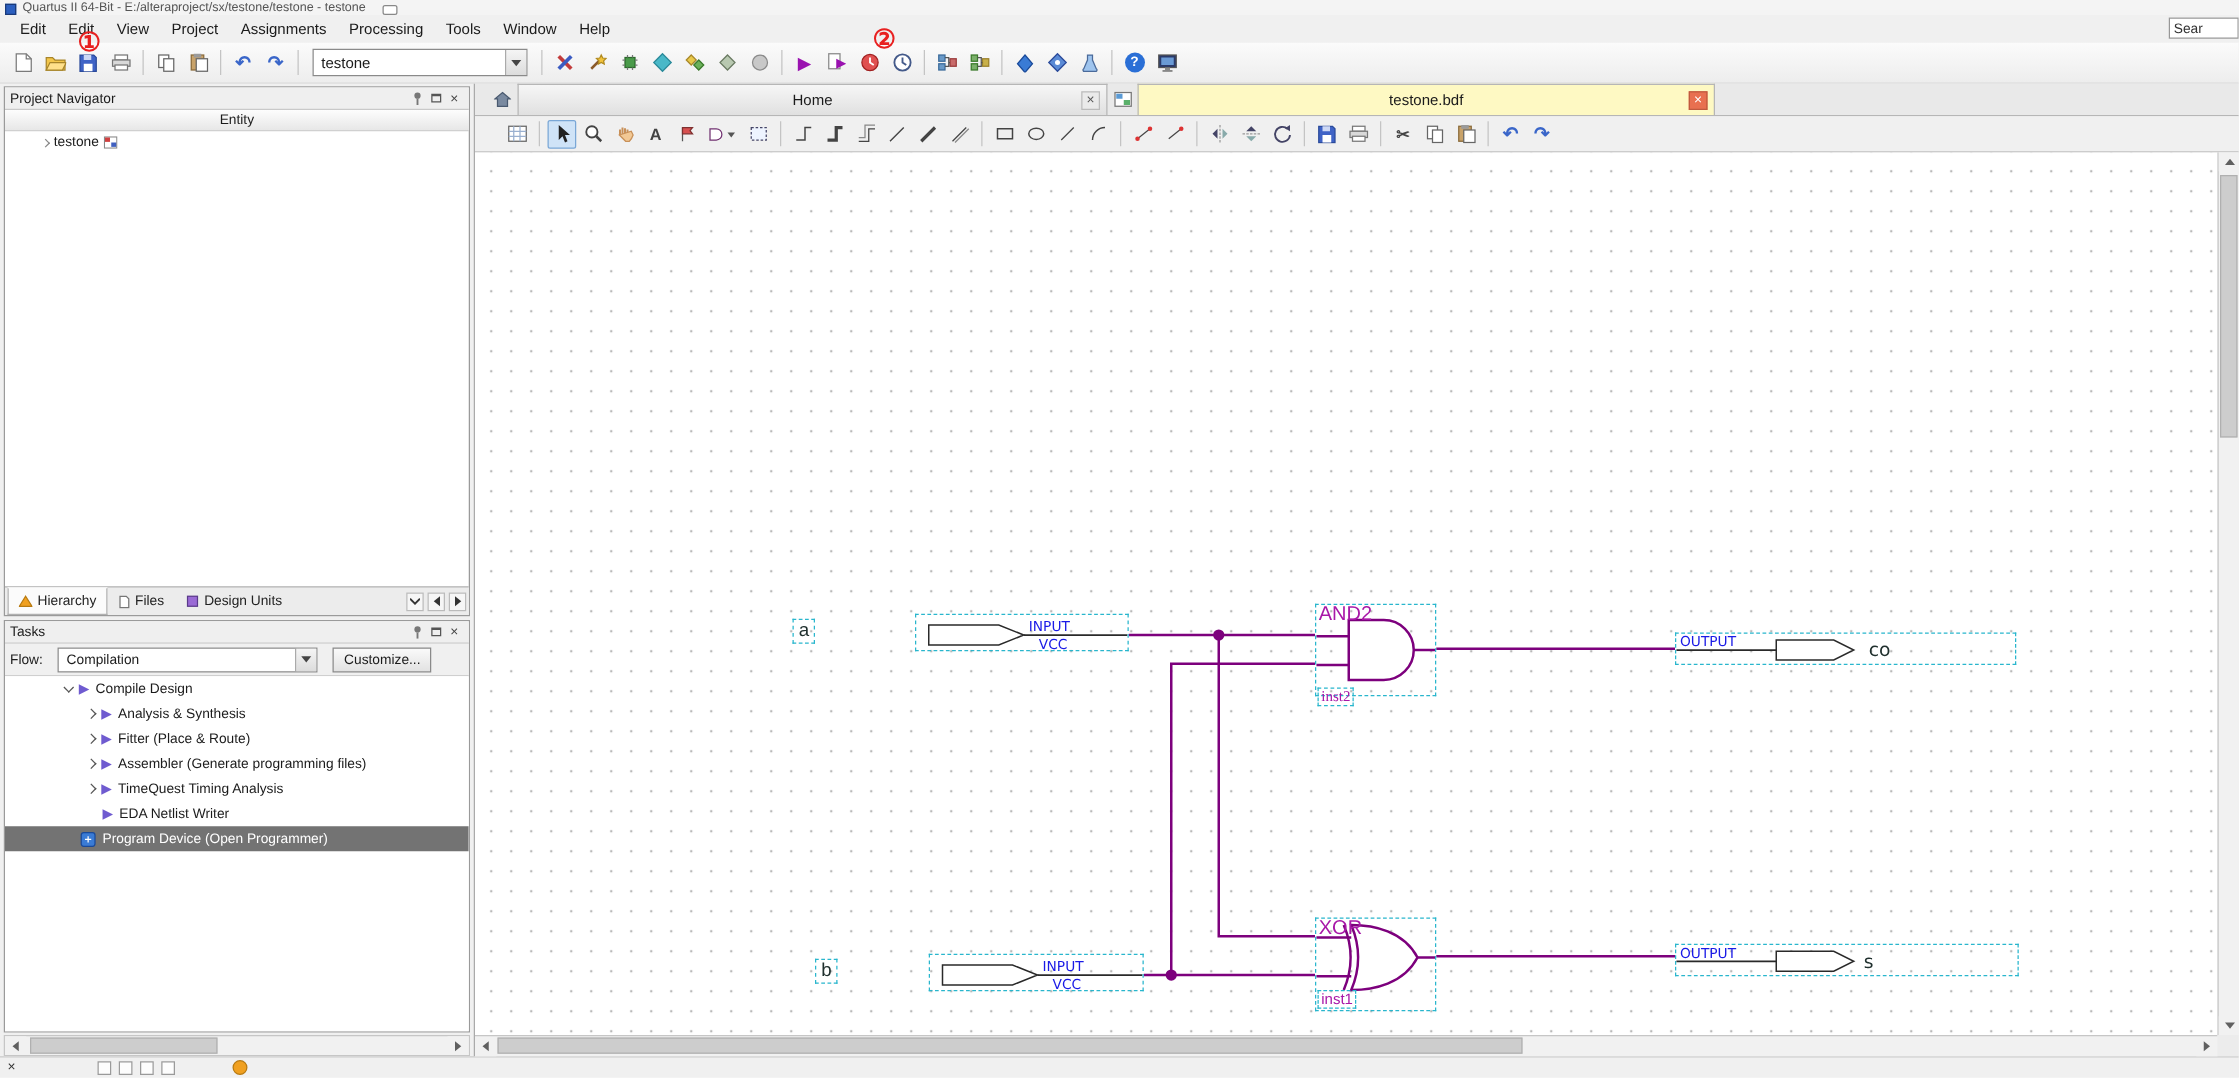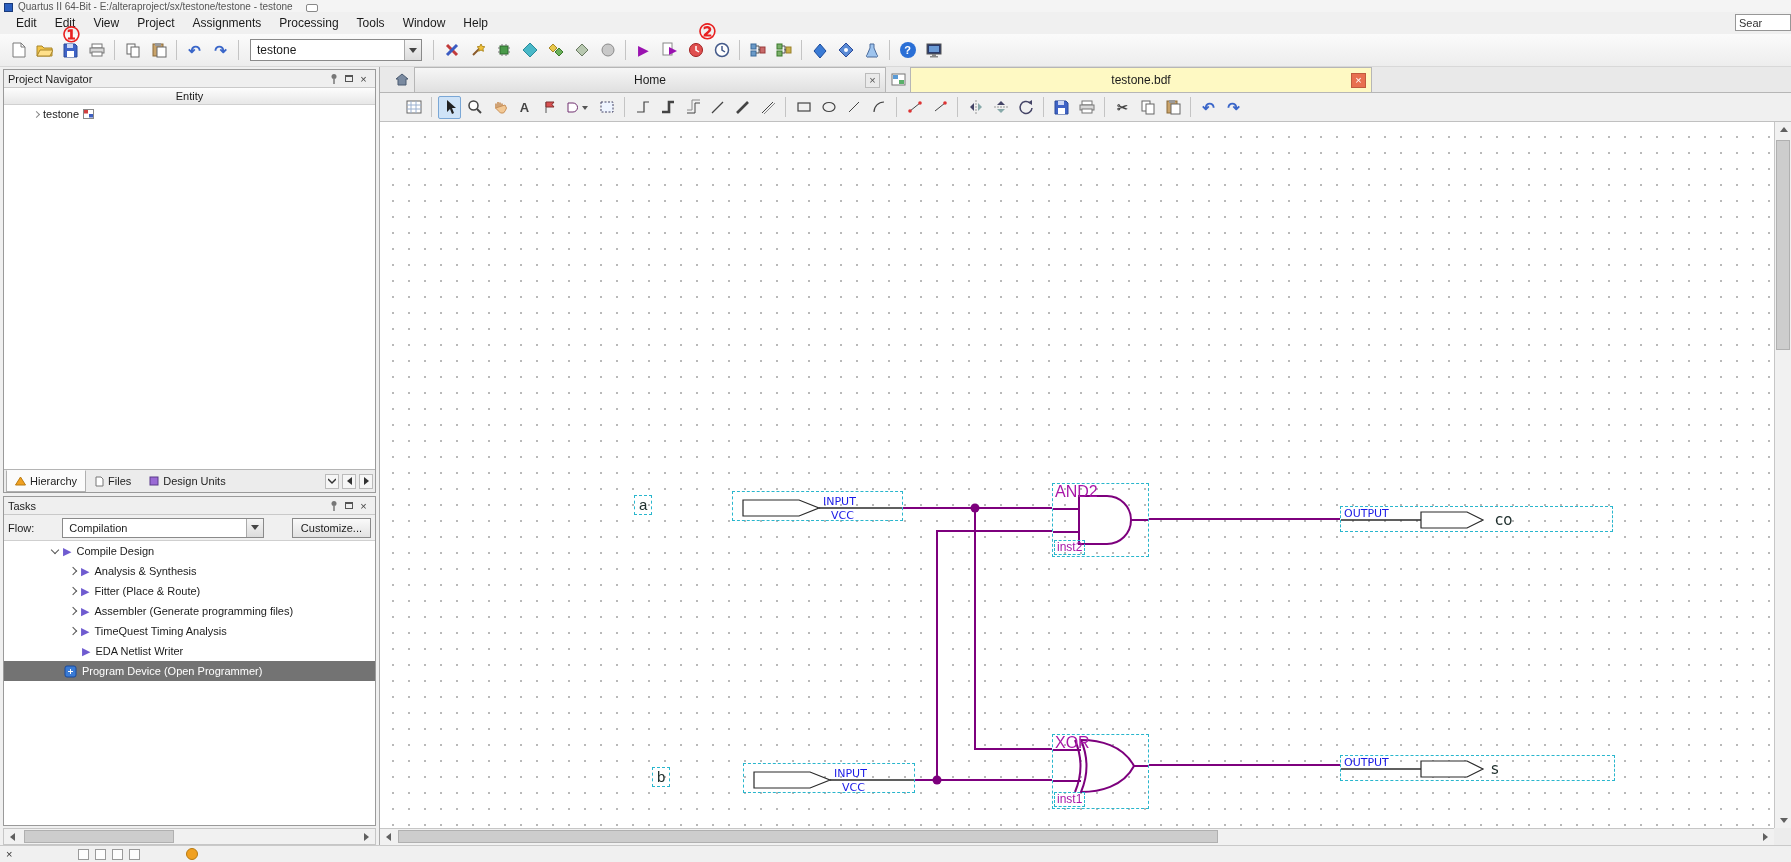--- a/index.html
+++ b/index.html
@@ -47,21 +47,21 @@
   .chev-r-sm { width:5px; height:5px; border-right:1.5px solid #888; border-bottom:1.5px solid #888; transform:rotate(-45deg); display:inline-block; }
 
   .nav-tabs { height:23px; background:#ececec; border-top:1px solid #b4b4b4; display:flex; align-items:stretch; padding-left:2px; }
   .ntab { display:flex; align-items:center; gap:4px; padding:0 8px; font-size:11px; border:1px solid transparent; color:#222; }
   .ntab.active { background:#fbfbfb; border-color:#b0b0b0; border-top-color:#fbfbfb; }
   .ntab-btns { margin-left:auto; display:flex; align-items:center; gap:3px; padding-right:2px; }
   .mini-btn { width:14px; height:15px; display:flex; align-items:center; justify-content:center; border:1px solid #bbb; background:#f6f6f6; }
   .tri-right { width:0; height:0; border-top:4px solid transparent; border-bottom:4px solid transparent; border-left:5px solid #333; }
 
   
-  .flow-row { height:26px; background:#f0f0f0; border-bottom:1px solid #cfcfcf; display:flex; align-items:center; padding:0 4px; gap:22px; font-size:11px; }
+  .flow-row { height:26px; background:#f0f0f0; border-bottom:1px solid #cfcfcf; display:flex; align-items:center; padding:0 4px; gap:6px; font-size:11px; }
   .flow-combo { width:208px; height:20px; }
   .btn { height:20px; padding:0 8px; border:1px solid #8a8a8a; background:linear-gradient(#fafafa,#e2e2e2); font-size:11px; display:flex; align-items:center; }
   .task-header { height:19px; background:linear-gradient(#fdfdfd,#e7e7e7); border-bottom:1px solid #cfcfcf; display:flex; align-items:center; font-size:11px; position:relative; }
   .task-header .th-label { position:absolute; left:42%; }
   .task-header .th-clock { position:absolute; right:18px; }
   .task-rows { flex:1; overflow:hidden; background:#fff; }
   .task-row { height:20px; display:flex; align-items:center; gap:5px; font-size:11px; }
   .task-row.lvl0 { padding-left:48px; }
   .task-row.lvl1 { padding-left:66px; }
   .task-row.noexp0 { padding-left:60px; }
@@ -692,21 +692,21 @@
 
           <div class="schem-obj" style="left:672px;top:361px;width:97px;height:74px;">
             <svg width="95" height="72">
               <line x1="0" y1="25" x2="26" y2="25" stroke="#7d007d" stroke-width="2"></line>
               <line x1="0" y1="48" x2="26" y2="48" stroke="#7d007d" stroke-width="2"></line>
               <line x1="77" y1="36" x2="95" y2="36" stroke="#7d007d" stroke-width="2"></line>
               <path d="M26 12H54A24 24 0 0 1 54 60H26Z" fill="#fff" stroke="#7d007d" stroke-width="2"></path>
             </svg>
           </div>
           <div class="gate-label" style="left:675px;top:363px;">AND2</div>
-          <div class="inst-label" style="left:674px;top:418px;">inst2</div>
+          <div class="inst-label" style="left:674px;top:428px;font-family:Liberation Serif, serif;">inst2</div>
 
           <div class="schem-obj" style="left:672px;top:612px;width:97px;height:75px;">
             <svg width="95" height="73">
               <line x1="0" y1="15" x2="28" y2="15" stroke="#7d007d" stroke-width="2"></line>
               <line x1="0" y1="46" x2="28" y2="46" stroke="#7d007d" stroke-width="2"></line>
               <line x1="81" y1="31" x2="95" y2="31" stroke="#7d007d" stroke-width="2"></line>
               <path d="M28 5C46 5 70 10 81 31 70 52 46 57 28 57Q39 31 28 5Z" fill="#fff" stroke="#7d007d" stroke-width="2"></path>
               <path d="M22 5Q33 31 22 57" fill="none" stroke="#7d007d" stroke-width="2"></path>
             </svg>
           </div>

